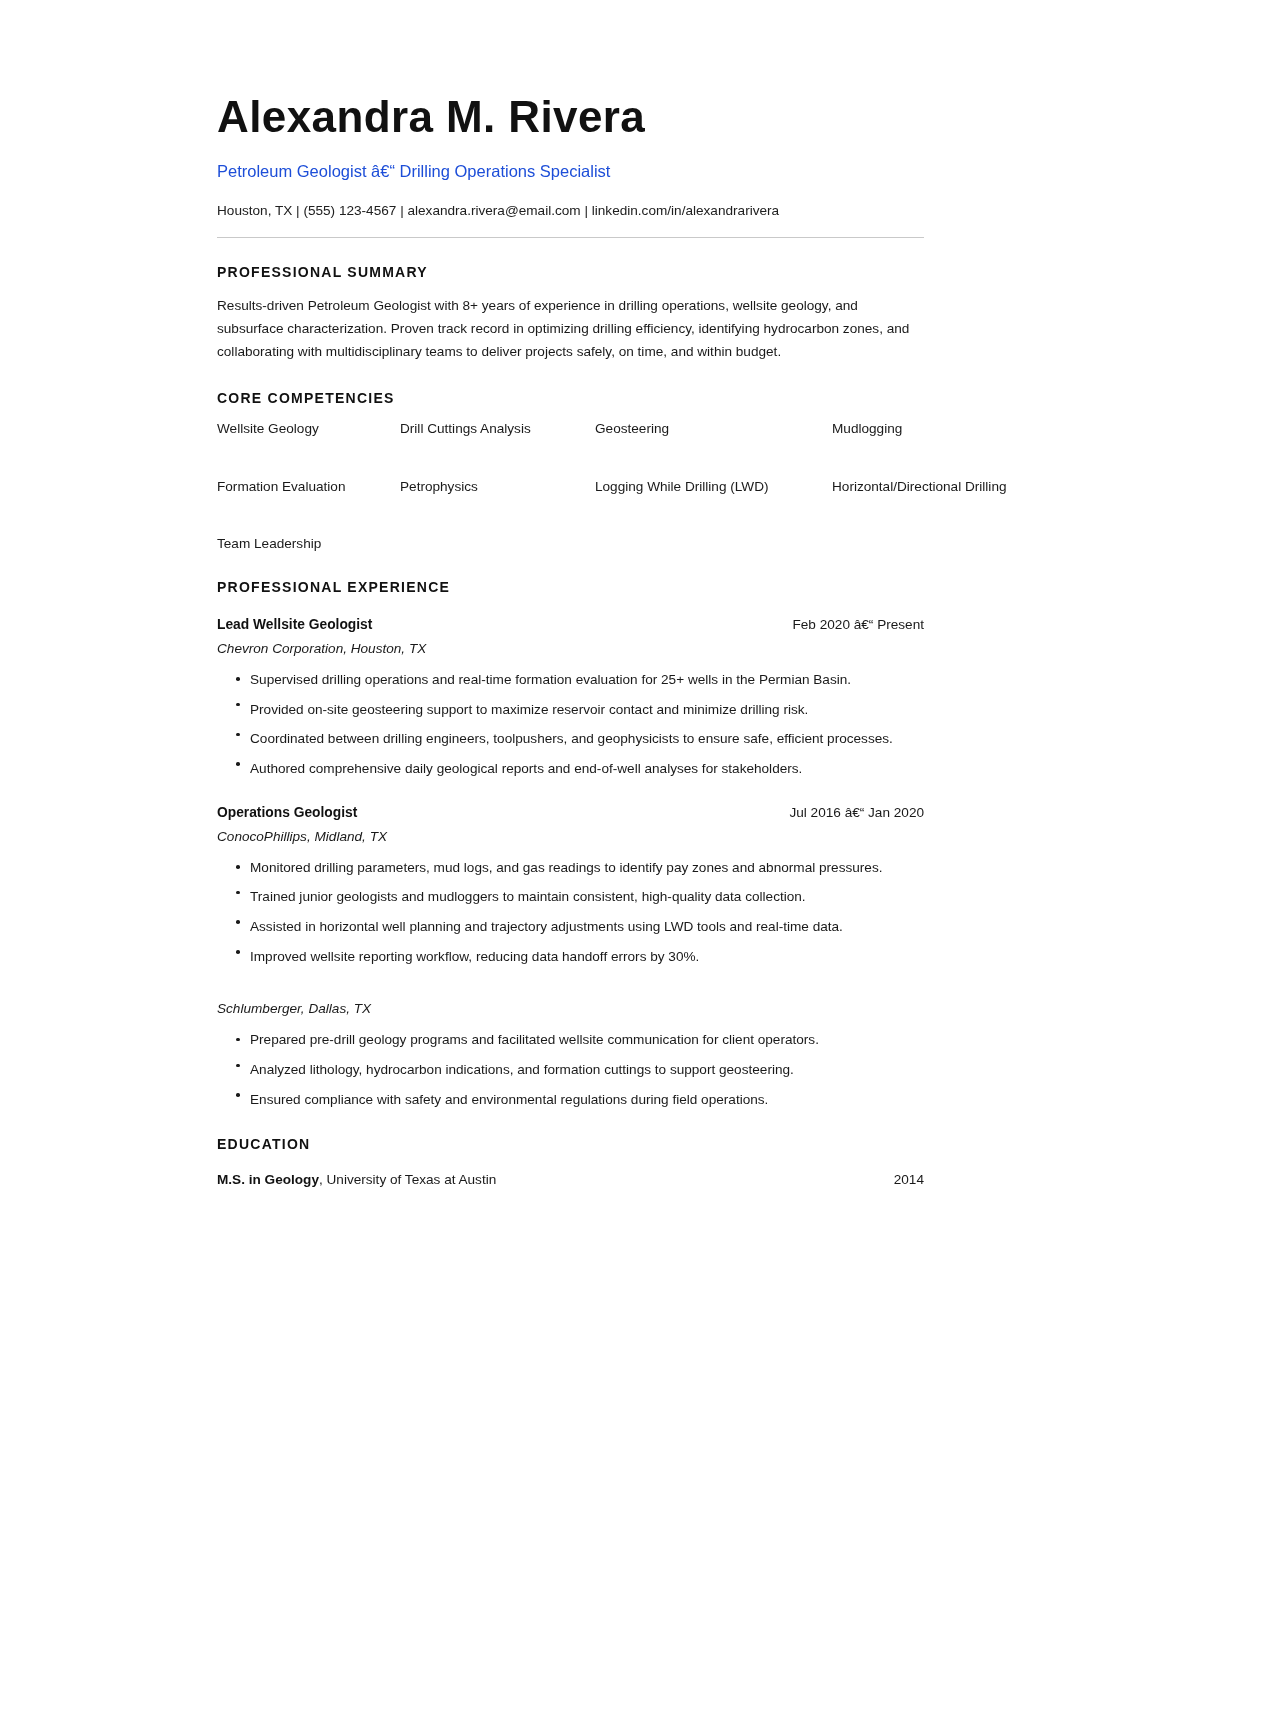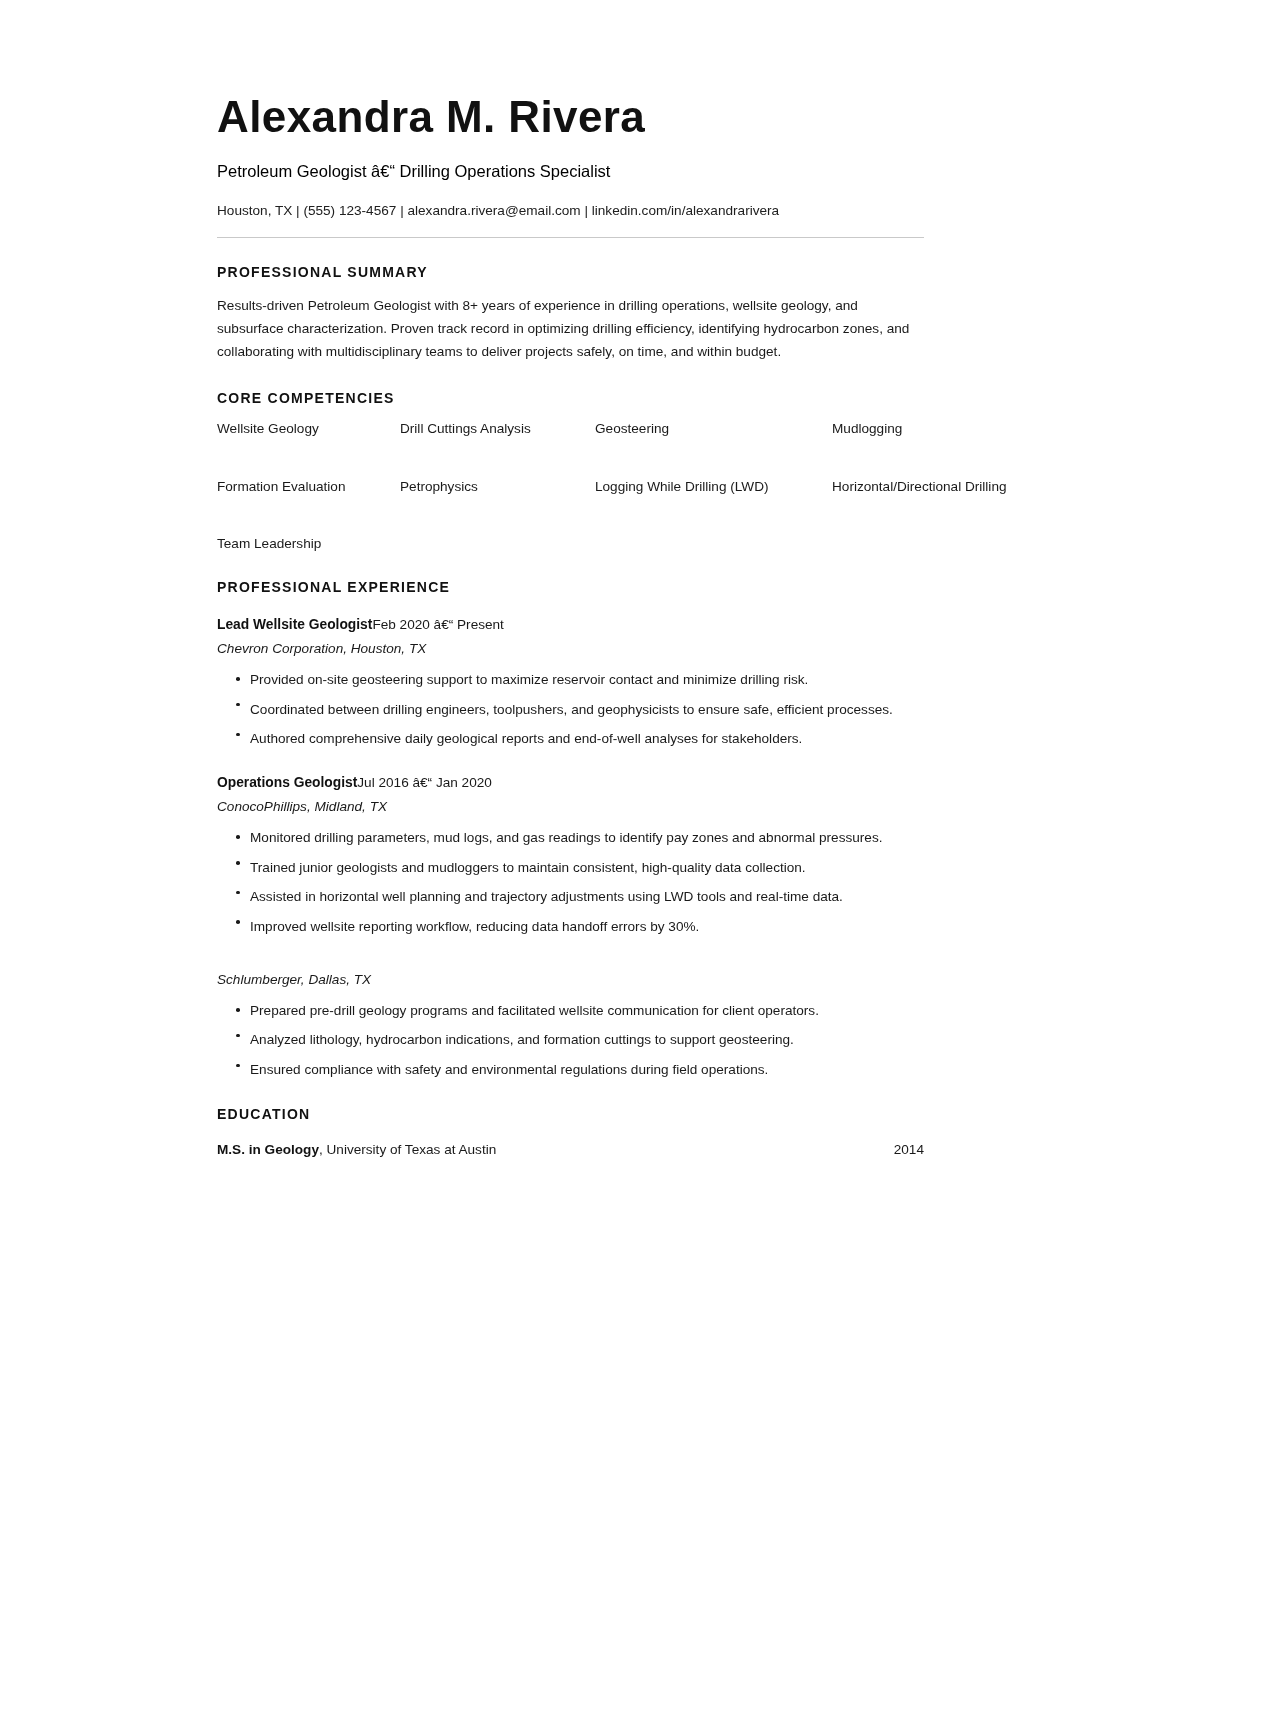--- a/index.html
+++ b/index.html
@@ -31,21 +31,21 @@
     font-size: 44px;
     font-weight: bold;
     letter-spacing: 0.4px;
     color: #111111;
     margin: 0;
     padding-top: 92px;
     line-height: 1.15;
   }
   .headline {
     font-size: 16.5px;
-    color: #000000;
+    color: #1d4ed8;
     margin: 0;
     padding-top: 18px;
     line-height: 1.3;
   }
   .contact {
     font-size: 13.6px;
     color: #202020;
     margin: 0;
     padding-top: 20px;
     line-height: 1.3;
@@ -96,22 +96,24 @@
 
   
   .job {
     padding-top: 8px;
   }
   .job + .job {
     padding-top: 26px;
   }
   .job-head {
     display: flex;
+    justify-content: space-between;
     align-items: baseline;
     width: 707px;
+    gap: 32px;
   }
   .job-title {
     font-size: 13.8px;
     font-weight: bold;
     color: #111111;
   }
   .job-dates {
     font-size: 13.6px;
     color: #1a1a1a;
     white-space: nowrap;
@@ -205,20 +207,21 @@
     <div class="section">
       <h2 class="section-title">PROFESSIONAL EXPERIENCE</h2>
 
       <div class="job">
         <div class="job-head">
           <span class="job-title">Lead Wellsite Geologist</span>
           <span class="job-dates">Feb 2020 â€“ Present</span>
         </div>
         <div class="job-company">Chevron Corporation, Houston, TX</div>
         <ul class="bullets">
+          <li>Supervised drilling operations and real-time formation evaluation for 25+ wells in the Permian Basin.</li>
           <li>Provided on-site geosteering support to maximize reservoir contact and minimize drilling risk.</li>
           <li>Coordinated between drilling engineers, toolpushers, and geophysicists to ensure safe, efficient processes.</li>
           <li>Authored comprehensive daily geological reports and end-of-well analyses for stakeholders.</li>
         </ul>
       </div>
 
       <div class="job">
         <div class="job-head">
           <span class="job-title">Operations Geologist</span>
           <span class="job-dates">Jul 2016 â€“ Jan 2020</span>

